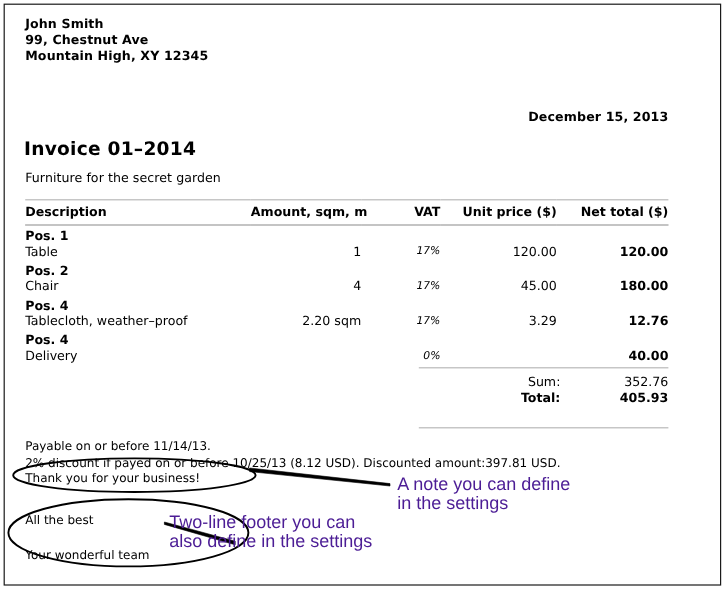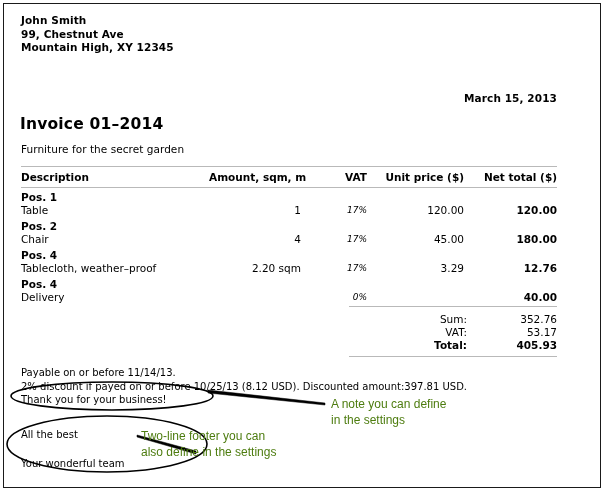--- a/index.html
+++ b/index.html
@@ -166,39 +166,39 @@
   #footer .sp { height: 16px; }
 
   
   #annotations {
     left: 0; top: 0;
     width: 598px; height: 485px;
     pointer-events: none;
   }
   .note {
     font-family: "Liberation Sans", sans-serif;
-    font-size: 12px;
+    font-size: 15px;
     line-height: 16px;
-    color: #4d7c0f;
+    color: #4c1d95;
   }
   #note-1 { left: 327px; top: 392px; }
   #note-2 { left: 137px; top: 424px; }
 </style>
 </head>
 <body>
 
 <div id="page" class="abs">
 
   <div id="address" class="abs">
     <div>John Smith</div>
     <div>99, Chestnut Ave</div>
     <div>Mountain High, XY 12345</div>
   </div>
 
-  <div id="date" class="abs">March 15, 2013</div>
+  <div id="date" class="abs">December 15, 2013</div>
 
   <div id="invoice-title" class="abs">Invoice 01–2014</div>
   <div id="invoice-subtitle" class="abs">Furniture for the secret garden</div>
 
   <div id="table" class="abs">
     <table class="items">
       <thead>
         <tr>
           <th class="c-desc">Description</th>
           <th class="c-amount">Amount, sqm, m</th>
@@ -272,24 +272,20 @@
   </div>
 
   <div id="rule-totals-top" class="abs"></div>
   <div id="totals" class="abs">
     <table class="totals">
       <tbody>
         <tr class="t-first">
           <td class="t-label">Sum:</td>
           <td class="t-value">352.76</td>
         </tr>
-        <tr>
-          <td class="t-label">VAT:</td>
-          <td class="t-value">53.17</td>
-        </tr>
         <tr class="total-row">
           <td class="t-label">Total:</td>
           <td class="t-value">405.93</td>
         </tr>
       </tbody>
     </table>
   </div>
   <div id="rule-totals-bottom" class="abs"></div>
 
   <div id="terms" class="abs">

